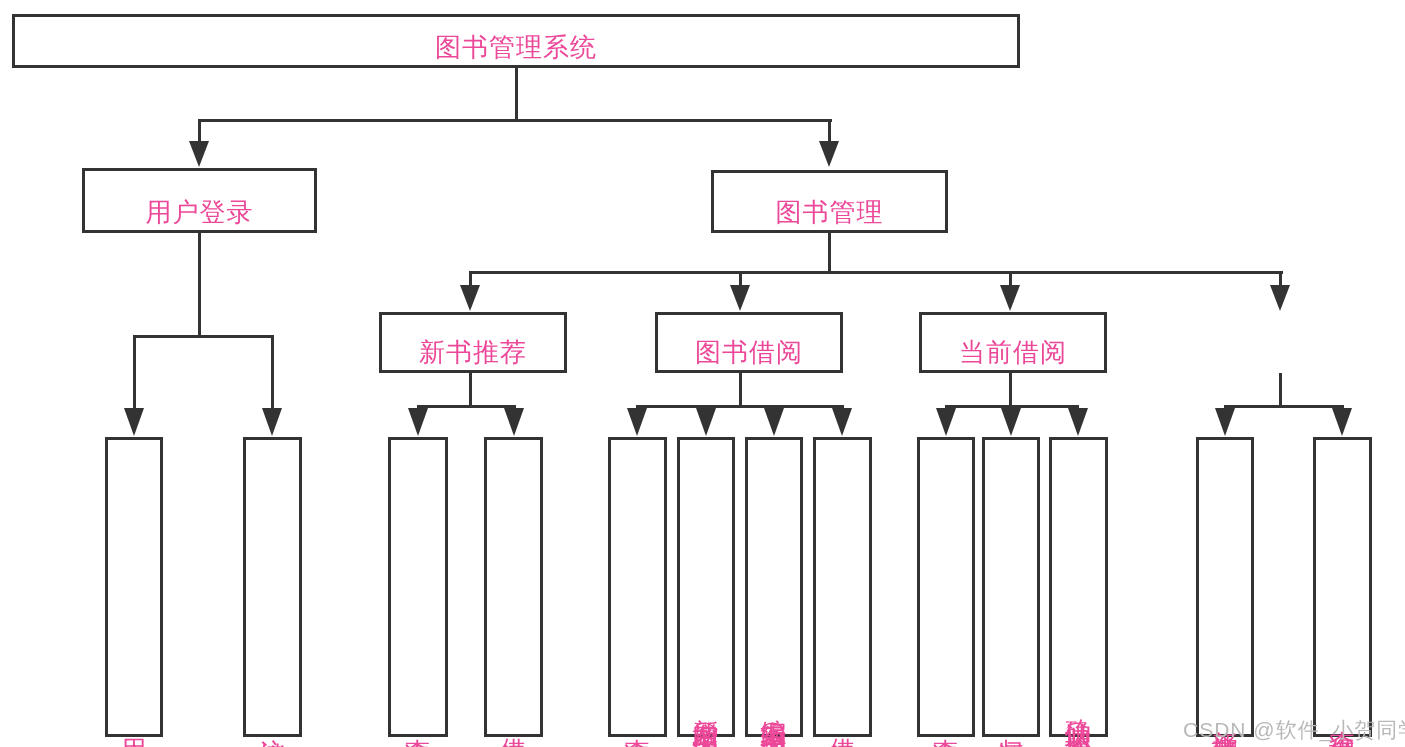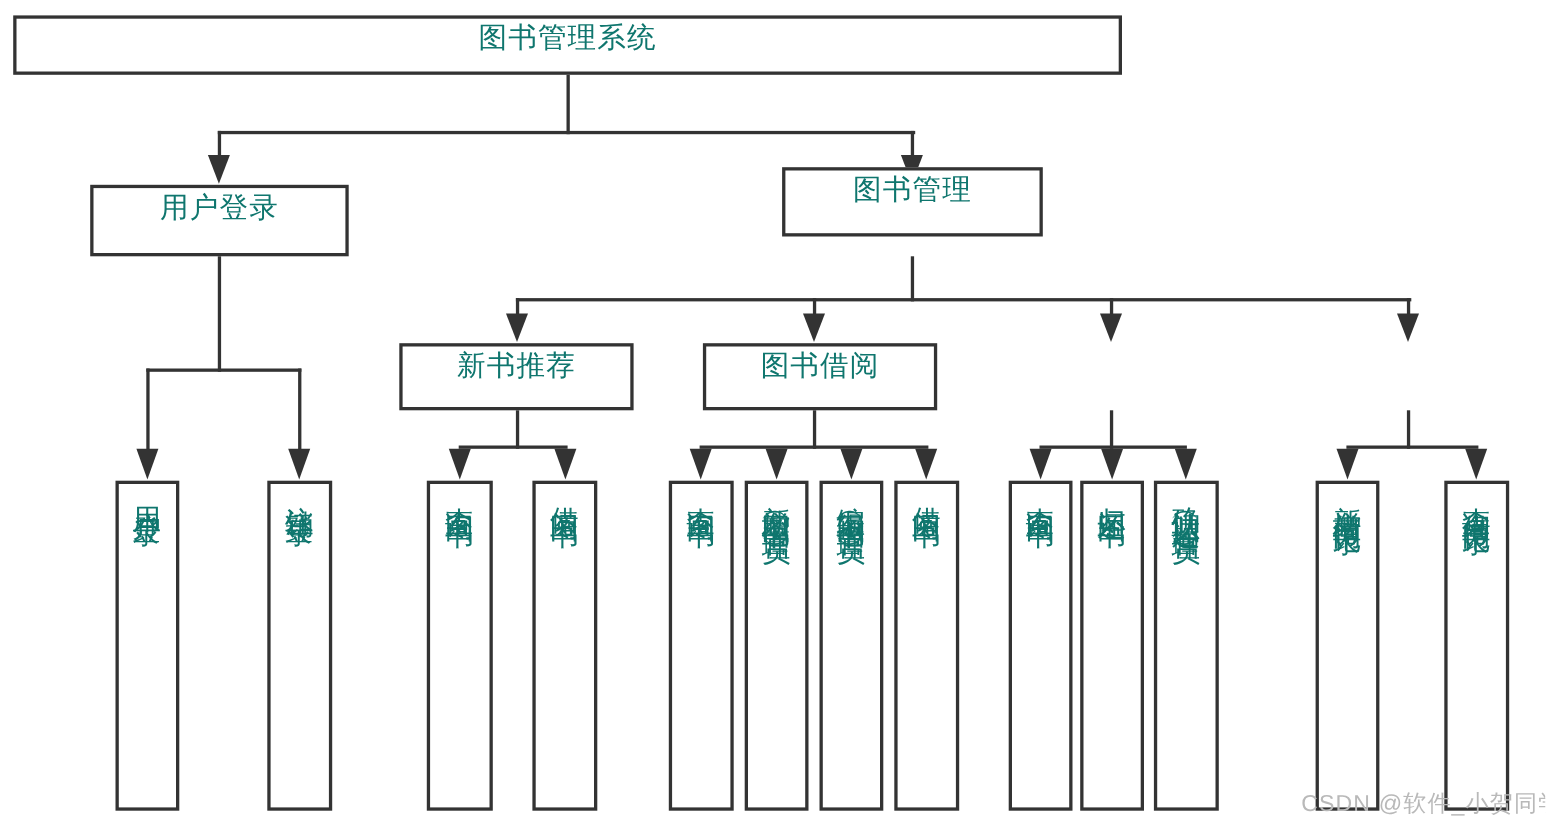--- a/index.html
+++ b/index.html
@@ -9,28 +9,28 @@
     background:#ffffff;
     font-family:"Liberation Sans", sans-serif;
     color:#333333;
     overflow:hidden;
   }
   .box{
     position:absolute;
     border:3px solid #333333;
     background:#ffffff;
     box-sizing:border-box;
-    display:flex;align-items:flex-start;justify-content:center;
+    display:flex;align-items:flex-end;justify-content:center;
     font-size:26px;letter-spacing:1px;
-    color:#0f766e;
+    color:#ec4899;
   }
   .root{left:12px;top:14px;width:1008px;height:54px;}
   .l1a{left:82px;top:168px;width:235px;height:65px;}
-  .l1b{left:711px;top:152px;width:237px;height:63px;}
-  .l2box{top:312px;width:213px;height:61px;}
+  .l1b{left:711px;top:170px;width:237px;height:63px;}
+  .l2box{top:312px;width:188px;height:61px;margin-left:16px;}
   .leaf{
     top:437px;width:59px;height:300px;
   }
   .vtext{
     writing-mode:vertical-lr;
     text-orientation:mixed;
     letter-spacing:4px;
     line-height:1;
     font-size:26px;
     white-space:nowrap;
@@ -93,20 +93,23 @@
   <div class="arrow arr26" style="left:730px;top:285px;"></div>
   <div class="arrow arr26" style="left:1000px;top:285px;"></div>
   <div class="arrow arr26" style="left:1270px;top:285px;"></div>
 
   <div class="box l2box" style="left:363px;">
     <span>新书推荐</span>
   </div>
   <div class="box l2box" style="left:639px;">
     <span>图书借阅</span>
   </div>
+  <div class="box l2box" style="left:903px;">
+    <span>当前借阅</span>
+  </div>
 
   <div class="line" style="left:469px;top:373px;width:3px;height:35px;"></div>
   <div class="line" style="left:739px;top:373px;width:3px;height:35px;"></div>
   <div class="line" style="left:1009px;top:373px;width:3px;height:35px;"></div>
   <div class="line" style="left:1279px;top:373px;width:3px;height:35px;"></div>
 
   <div class="line" style="left:417px;top:405px;width:99px;height:3px;"></div>
   <div class="line" style="left:636px;top:405px;width:208px;height:3px;"></div>
   <div class="line" style="left:945px;top:405px;width:134px;height:3px;"></div>
   <div class="line" style="left:1224px;top:405px;width:120px;height:3px;"></div>

